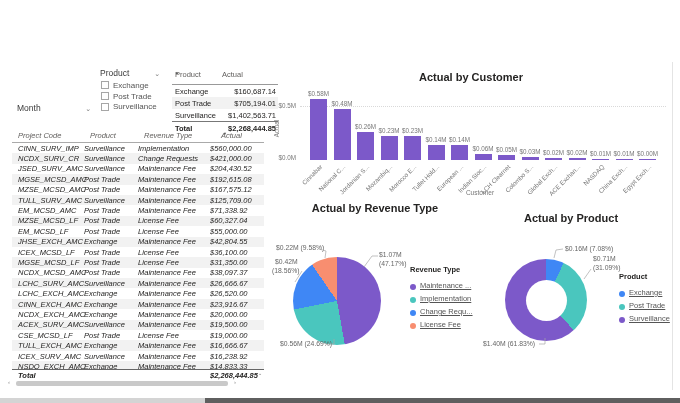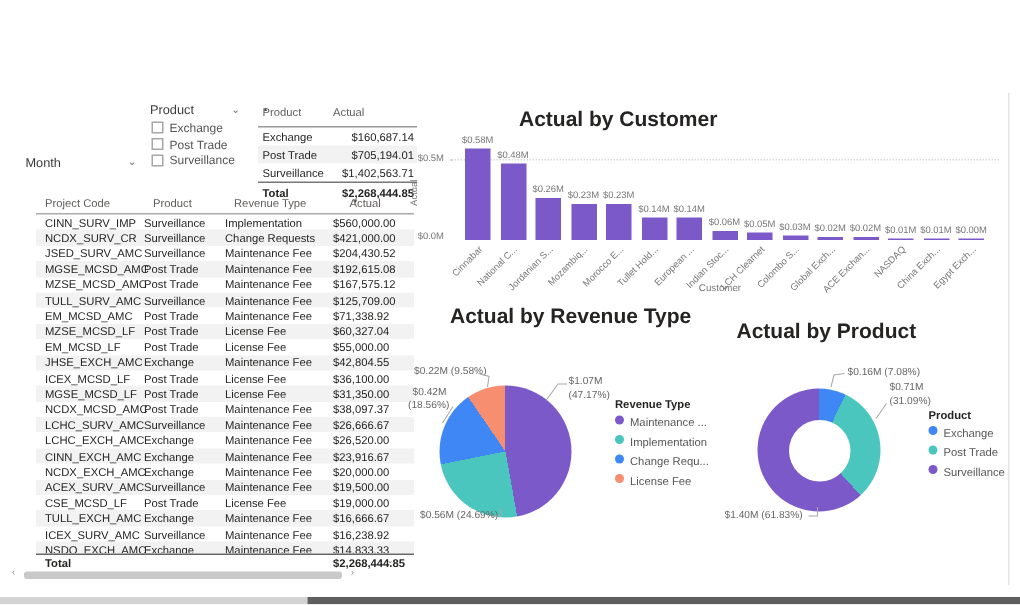--- a/index.html
+++ b/index.html
@@ -21,54 +21,54 @@
   .sum-table{position:absolute;left:172px;top:69px;width:106px;font-size:7.5px;}
   .sum-header{height:15px;border-bottom:1px solid #999;position:relative;color:#605e5c;}
   .sum-header span{position:absolute;top:1px;}
   .sort-asc{position:absolute;left:3px;top:8px;font-size:4px;color:#555;}
   .sum-row{height:12px;display:flex;align-items:center;}
   .sum-row:nth-child(even){background:#f2f2f2;}
   .sum-c1{padding-left:3px;width:48px;}
   .sum-c2{flex:1;text-align:right;padding-right:2px;}
   .sum-total{height:13px;border-top:1px solid #777;display:flex;align-items:center;font-weight:bold;}
   
-  .det-table{position:absolute;left:24px;top:130px;width:252px;font-size:7.5px;}
+  .det-table{position:absolute;left:12px;top:130px;width:252px;font-size:7.5px;font-style:italic;}
   .det-header{height:12px;border-bottom:1px solid #aaa;position:relative;color:#605e5c;}
   .det-header span{position:absolute;top:1px;}
   .sort-desc{position:absolute;left:211px;top:7px;font-size:4px;color:#555;}
   .det-body{height:226px;overflow:hidden;}
   .det-row{height:10.4px;display:flex;align-items:center;color:#252423;}
   .det-row:nth-child(even){background:#f2f2f2;}
   .dc1{padding-left:6px;width:66px;}
   .dc2{width:54px;}
   .dc3{width:72px;}
   .dc4{flex:1;padding-right:2px;}
   .det-total{position:absolute;left:0;top:239px;width:252px;height:11px;background:#fff;
     border-top:1px solid #666;display:flex;align-items:center;font-weight:bold;}
   .mini-chev{position:absolute;left:258px;top:370px;font-size:5px;color:#666;}
   .sb-arrow{position:absolute;top:379px;font-size:6px;color:#888;line-height:1;}
   .sb-thumb{position:absolute;left:16px;top:381px;width:212px;height:4.5px;background:#c9c9c9;border-radius:2px;}
   
-  .chart-title{position:absolute;font-size:14px;font-weight:600;color:#252423;text-align:left;white-space:nowrap;}
+  .chart-title{position:absolute;font-size:11px;font-weight:600;color:#252423;text-align:center;white-space:nowrap;}
   .ytick{position:absolute;left:270px;width:26px;text-align:right;font-size:6.3px;color:#777;}
   .yaxis-title{position:absolute;left:268px;top:125px;font-size:6.3px;color:#777;transform:rotate(-90deg);}
   .xaxis-title{position:absolute;left:380px;top:189px;width:200px;text-align:center;font-size:6.5px;color:#777;}
   .gridline{position:absolute;left:300px;width:366px;top:106px;border-top:1px dotted #d9d9d9;}
   .bar-plot{position:absolute;left:302px;top:66px;width:366px;height:94px;}
   .bar{position:absolute;bottom:0;width:17px;}
   .bar-vlabel{position:absolute;width:34px;text-align:center;font-size:6.3px;color:#777;white-space:nowrap;}
   .bar-xlabel{position:absolute;top:96px;width:120px;text-align:right;font-size:6.3px;color:#777;
     transform:rotate(-45deg);transform-origin:100% 50%;white-space:nowrap;}
   .pie{position:absolute;left:293px;top:257px;width:88px;height:88px;border-radius:50%;}
   .donut{position:absolute;left:505px;top:259px;width:82px;height:82px;border-radius:50%;}
   .donut-hole{position:absolute;left:20.5px;top:20.5px;width:41px;height:41px;border-radius:50%;background:#fff;}
   .callout{position:absolute;font-size:6.8px;color:#666;white-space:nowrap;}
   .legend{position:absolute;}
   .legend-title{font-size:7.5px;font-weight:bold;color:#252423;margin-bottom:3px;}
-  .legend-item{display:flex;align-items:flex-start;gap:4px;height:13px;font-size:7.5px;color:#555;}
+  .legend-item{display:flex;align-items:flex-end;gap:4px;height:13px;font-size:7.5px;color:#555;text-decoration:underline;}
   .dot{width:6px;height:6px;border-radius:50%;flex:0 0 auto;}
   .right-border{position:absolute;left:672px;top:62px;width:1px;height:328px;background:#e4e4e4;}
   .bstrip-l{position:absolute;left:0;top:398px;width:205px;height:5px;background:#d4d4d4;}
   .bstrip-r{position:absolute;left:205px;top:398px;width:475px;height:5px;background:#5f5f5f;}
   svg.leaders{position:absolute;left:0;top:0;pointer-events:none;}
 </style>
 </head>
 <body>
 
 <div class="canvas">

